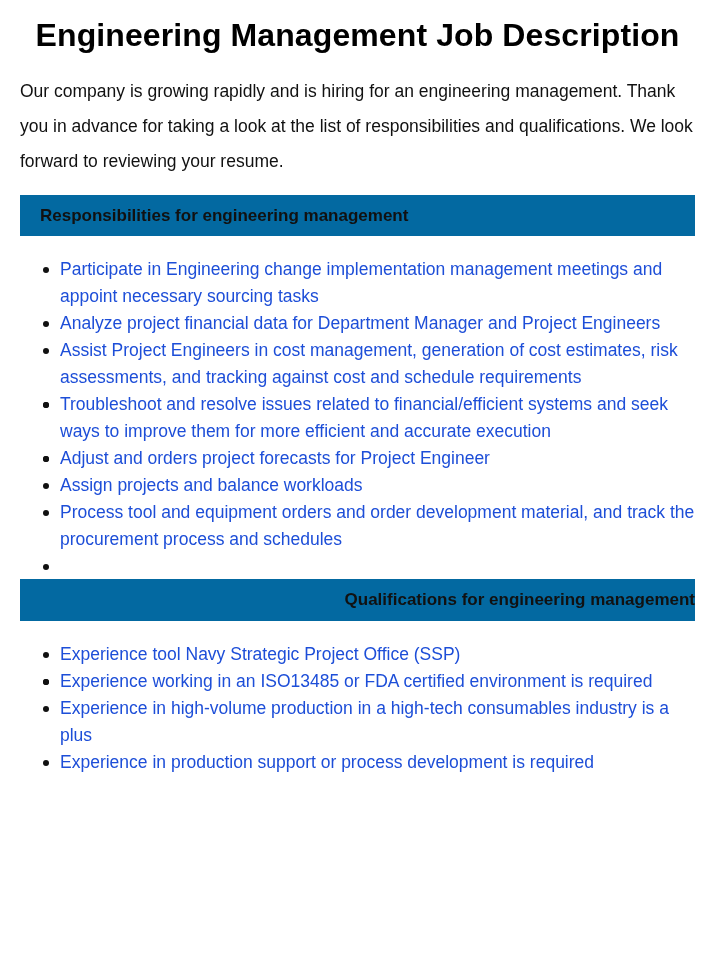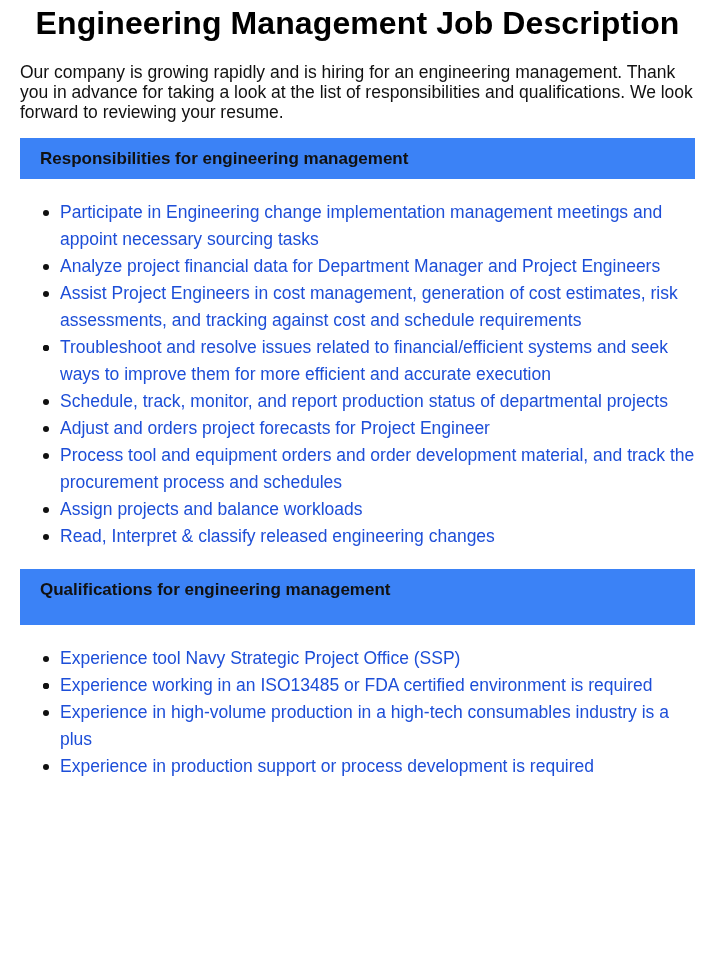--- a/index.html
+++ b/index.html
@@ -11,49 +11,50 @@
       width: 720px;
       height: 976px;
       overflow: hidden;
       font-family: "Liberation Sans", "DejaVu Sans", sans-serif;
       color: #111111;
     }
     .page {
       padding: 0 25px 0 20px;
     }
     .title {
-      margin: 0;
+      margin: 12px;
       padding-top: 2px;
       text-align: center;
       font-size: 32px;
       font-weight: bold;
       line-height: 42px;
       letter-spacing: 0.1px;
       color: #000000;
     }
     .intro {
       margin: 18px 0 0 0;
       font-size: 17.5px;
-      line-height: 20px;
+      line-height: 35px;
       color: #111111;
     }
     .section-header {
       margin-top: 16px;
-      background: #3b82f6;
+      background: #0369a1;
       height: 41px;
       line-height: 41px;
       padding-left: 20px;
       font-size: 17px;
       font-weight: bold;
       color: #111111;
     }
     .section-header.second {
-      margin-top: 19px;
-      height: 56px;
+      margin-top: 26px;
+      height: 42px;
       line-height: 42px;
+      text-align: right;
     }
     ul.list {
       margin: 20px 0 0 0;
       padding: 0 0 0 40px;
       list-style: none;
     }
     ul.list li {
       position: relative;
       font-size: 17.5px;
       line-height: 27px;
@@ -77,25 +78,25 @@
   <p class="intro">Our company is growing rapidly and is hiring for an engineering management. Thank you in advance for taking a look at the list of responsibilities and qualifications. We look forward to reviewing your resume.</p>
 
   <section>
     <div class="section-header">Responsibilities for engineering management</div>
     <ul class="list">
       <li><span class="bullet"></span><span>Participate in Engineering change implementation management meetings and appoint necessary sourcing tasks</span></li>
       <li><span class="bullet"></span><span>Analyze project financial data for Department Manager and Project Engineers</span></li>
       <li><span class="bullet"></span><span>Assist Project Engineers in cost management, generation of cost estimates, risk assessments, and tracking against cost and schedule requirements</span></li>
       <li><span class="bullet"></span></li>
       <li><span class="bullet"></span><span>Troubleshoot and resolve issues related to financial/efficient systems and seek ways to improve them for more efficient and accurate execution</span></li>
-      <li><span class="bullet"></span><span>Schedule, track, monitor, and report production status of departmental projects</span></li>
+      <li><span class="bullet"></span></li>
       <li><span class="bullet"></span><span>Adjust and orders project forecasts for Project Engineer</span></li>
+      <li><span class="bullet"></span><span>Assign projects and balance workloads</span></li>
       <li><span class="bullet"></span><span>Process tool and equipment orders and order development material, and track the procurement process and schedules</span></li>
-      <li><span class="bullet"></span><span>Assign projects and balance workloads</span></li>
-      <li><span class="bullet"></span><span>Read, Interpret &amp; classify released engineering changes</span></li>
+      <li><span class="bullet"></span></li>
     </ul>
   </section>
 
   <section>
     <div class="section-header second">Qualifications for engineering management</div>
     <ul class="list">
       <li><span class="bullet"></span><span>Experience tool Navy Strategic Project Office (SSP)</span></li>
       <li><span class="bullet"></span></li>
       <li><span class="bullet"></span><span>Experience working in an ISO13485 or FDA certified environment is required</span></li>
       <li><span class="bullet"></span><span>Experience in high-volume production in a high-tech consumables industry is a plus</span></li>

